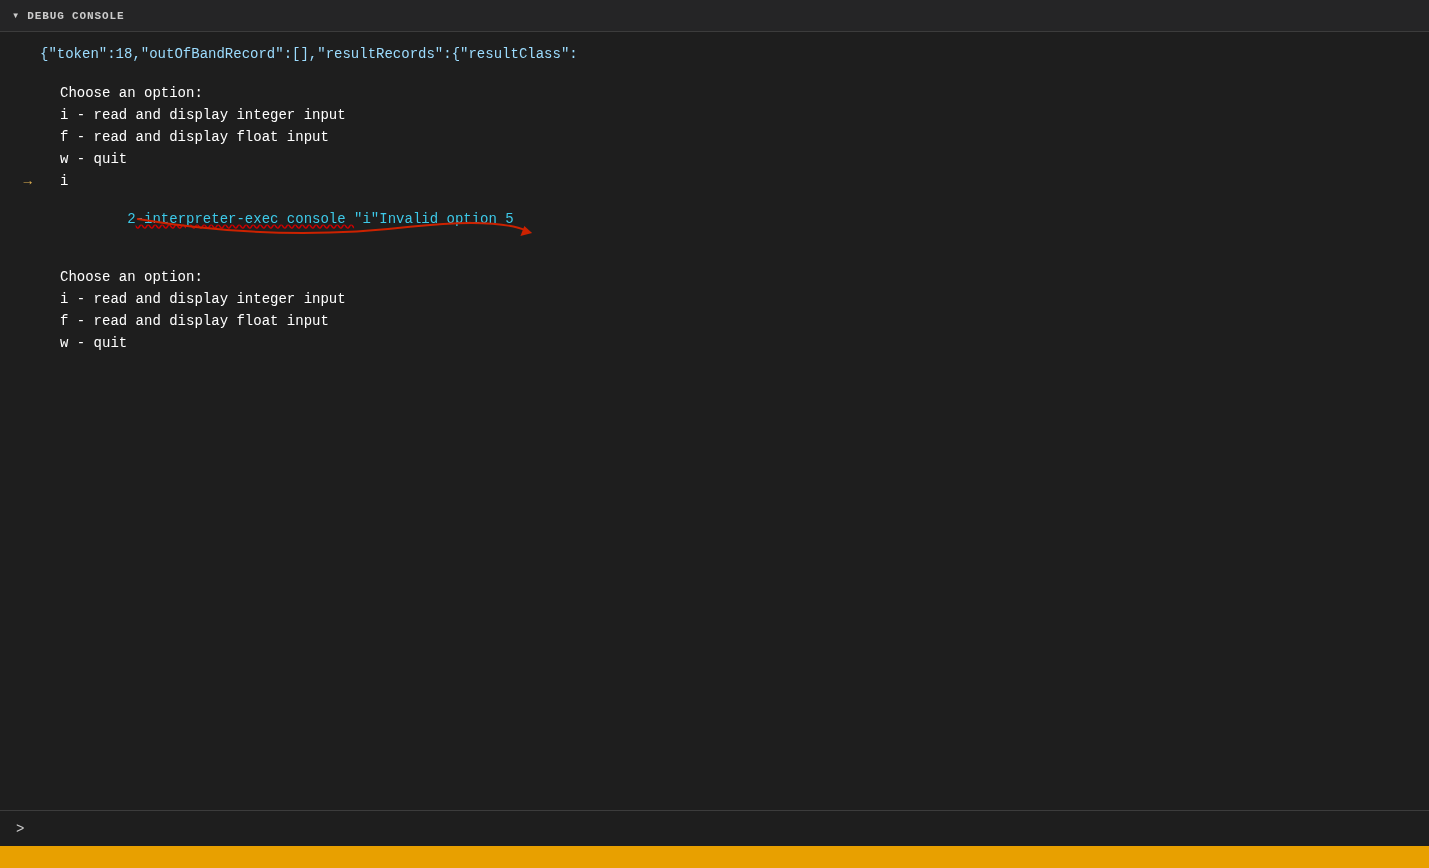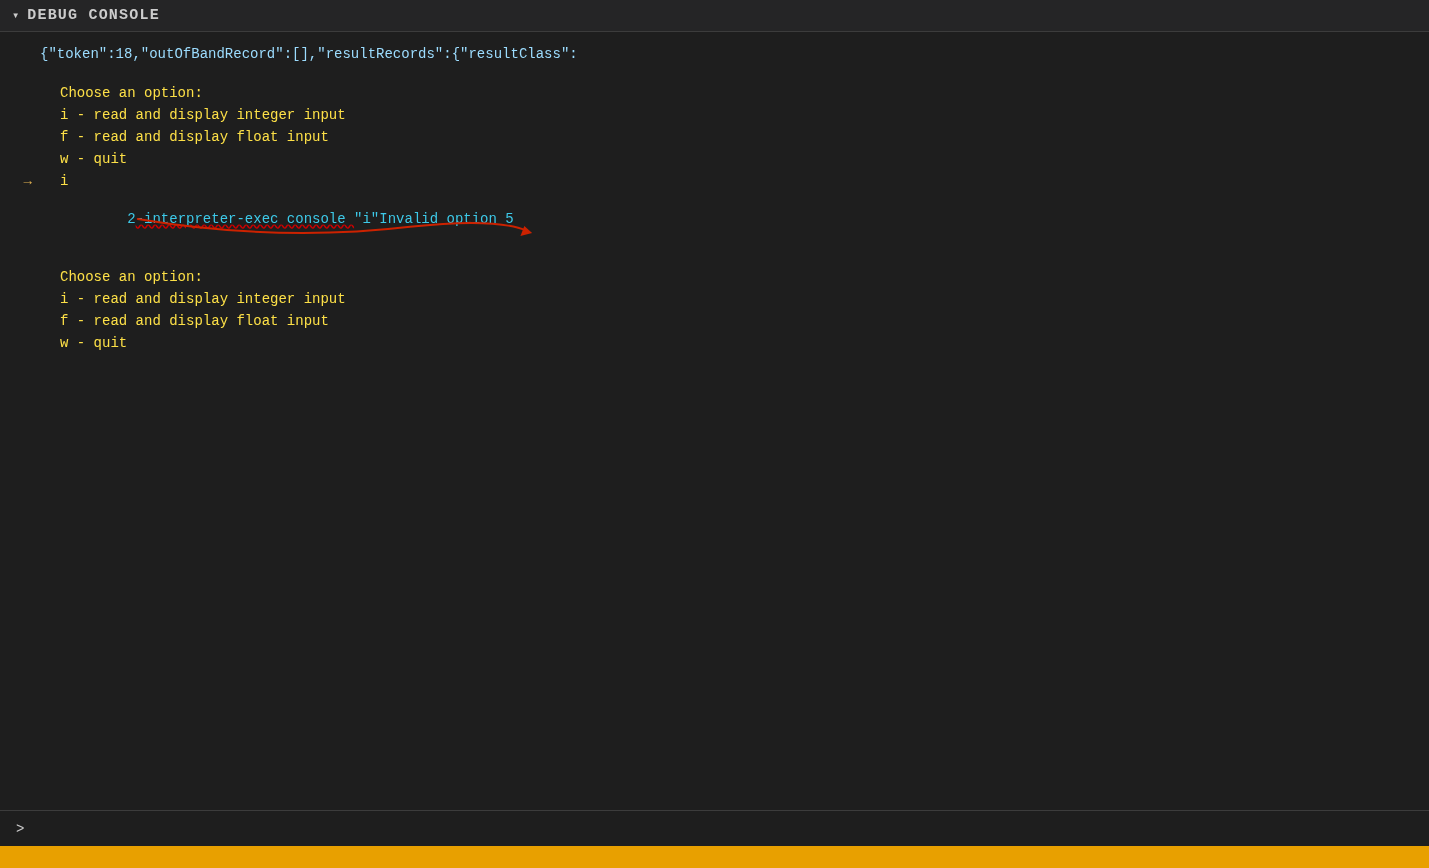--- a/index.html
+++ b/index.html
@@ -32,21 +32,21 @@
       min-height: 32px;
     }
 
     .chevron-down-icon {
       color: #cccccc;
       font-size: 12px;
     }
 
     .header-title {
       color: #cccccc;
-      font-size: 15px;
+      font-size: 11px;
       font-weight: 700;
       letter-spacing: 0.08em;
       text-align: center;
     }
 
     .console-body {
       flex: 1;
       background-color: #1e1e1e;
       padding: 8px 0;
       overflow: auto;
@@ -67,21 +67,21 @@
       display: flex;
       align-items: center;
       justify-content: flex-end;
       padding-right: 8px;
       color: #e0b050;
       font-size: 14px;
     }
 
     .line-content {
       flex: 1;
-      color: #fde047;
+      color: #ffffff;
       font-size: 14px;
       font-family: 'Courier New', Courier, monospace;
       white-space: pre;
       padding-left: 20px;
     }
 
     .line-content.json-output {
       color: #9cdcfe;
       padding-left: 20px;
     }

